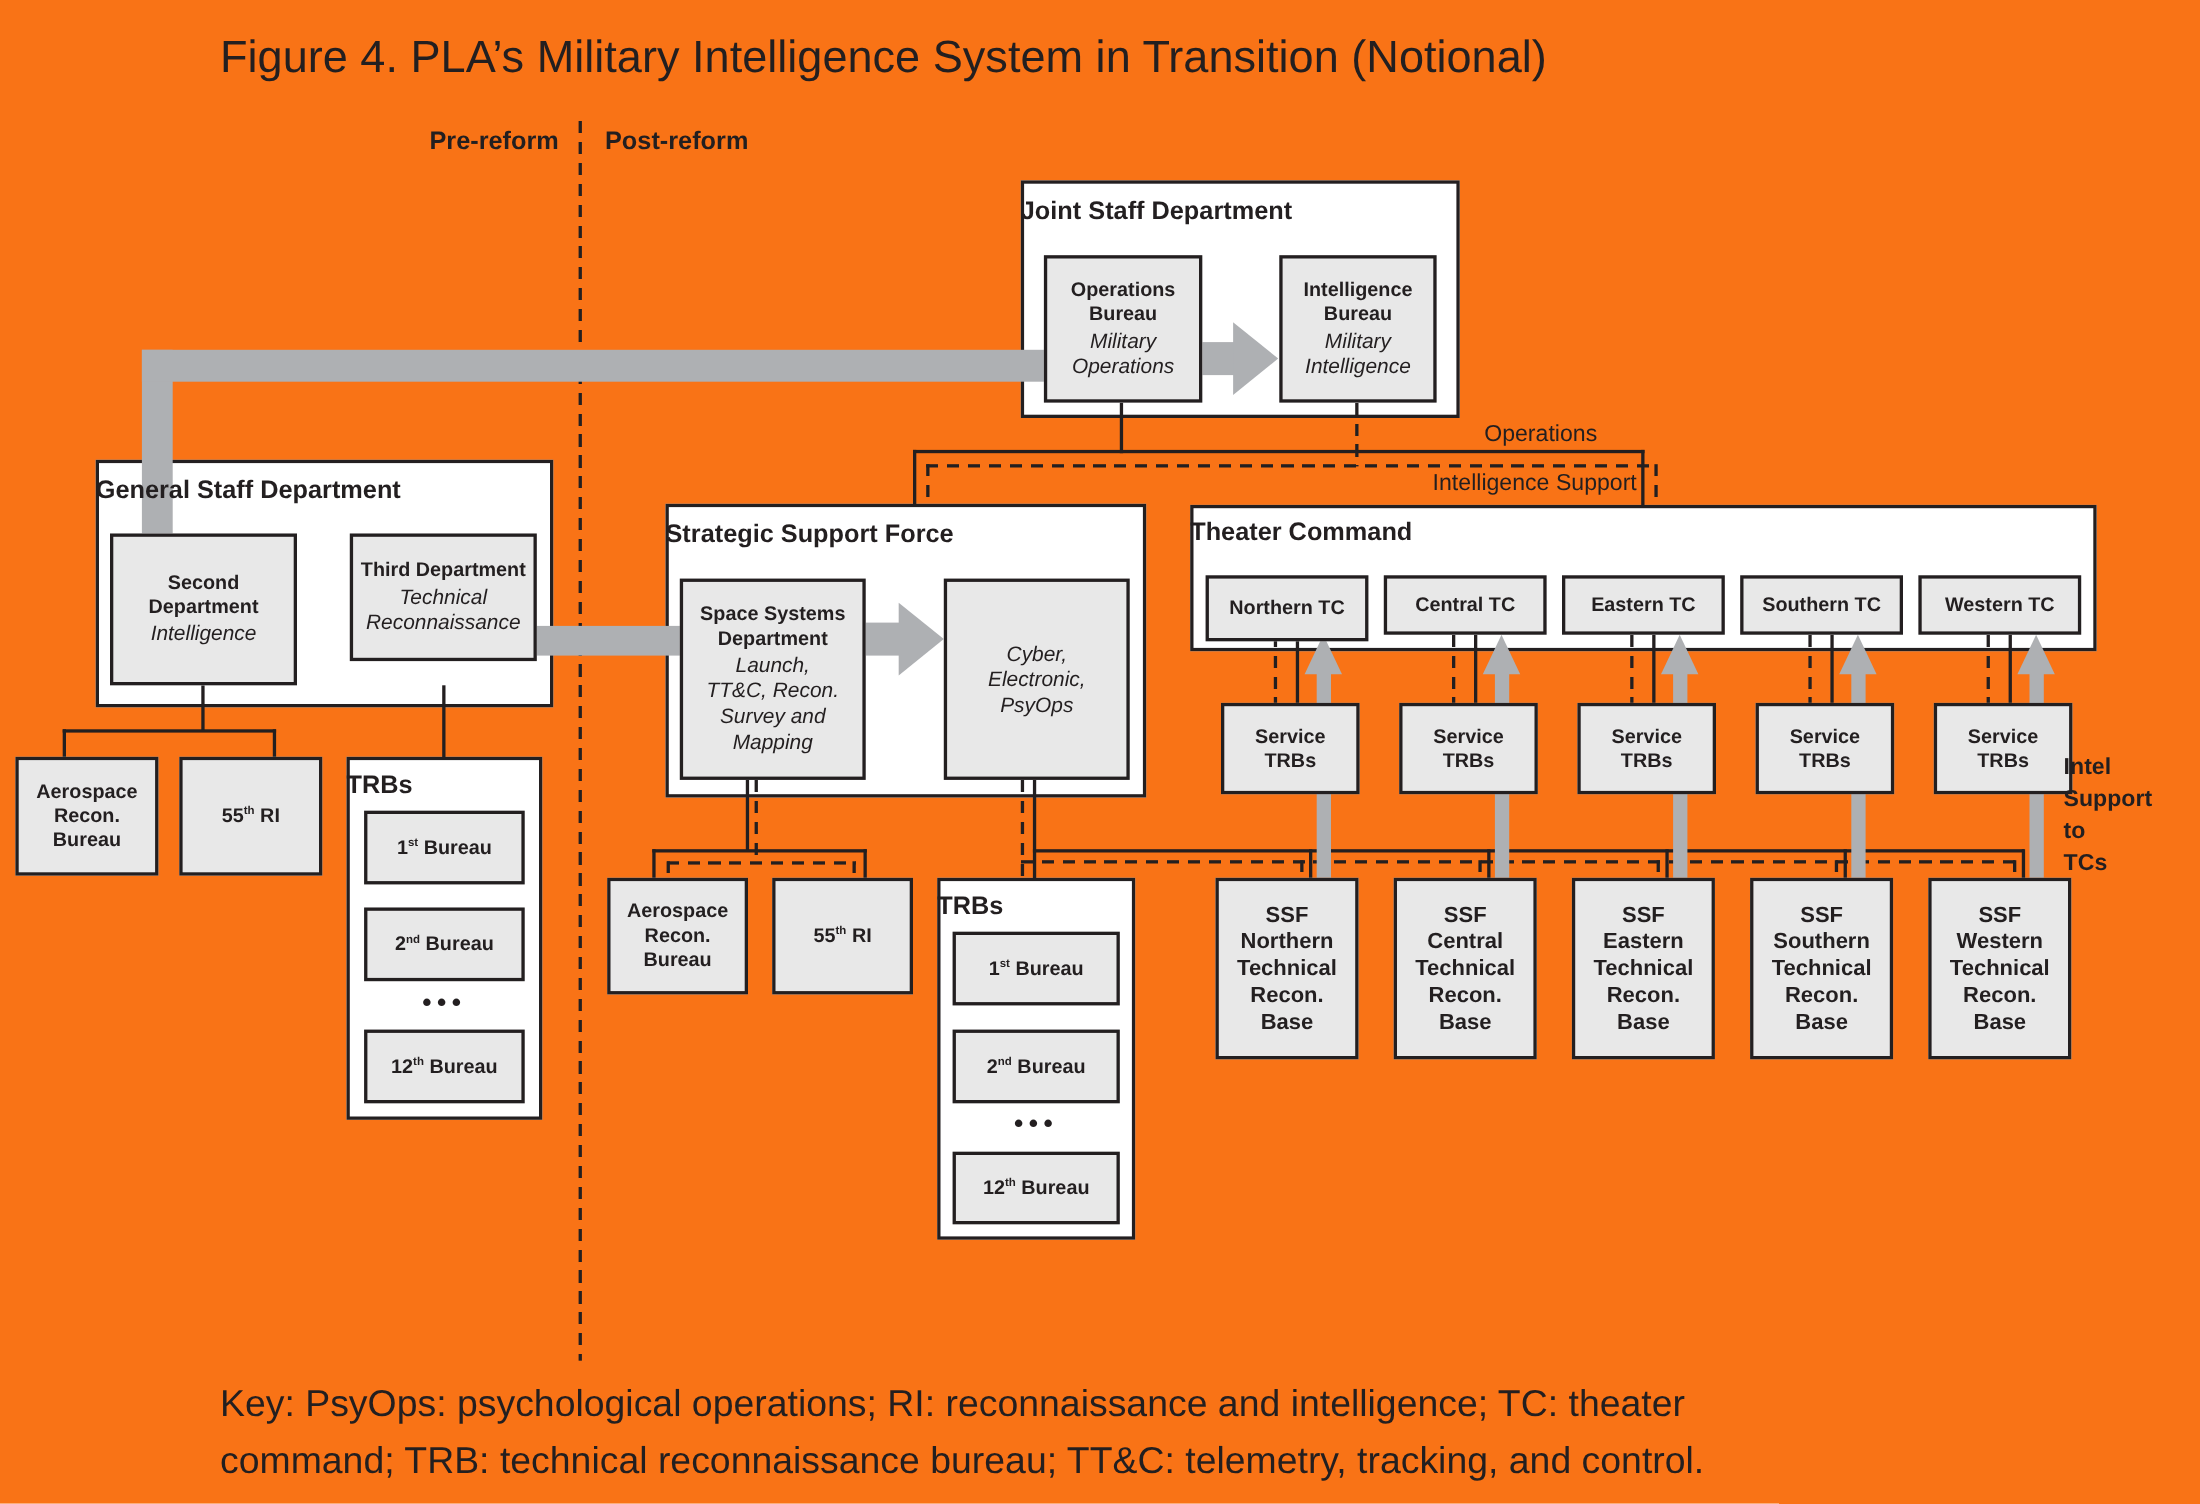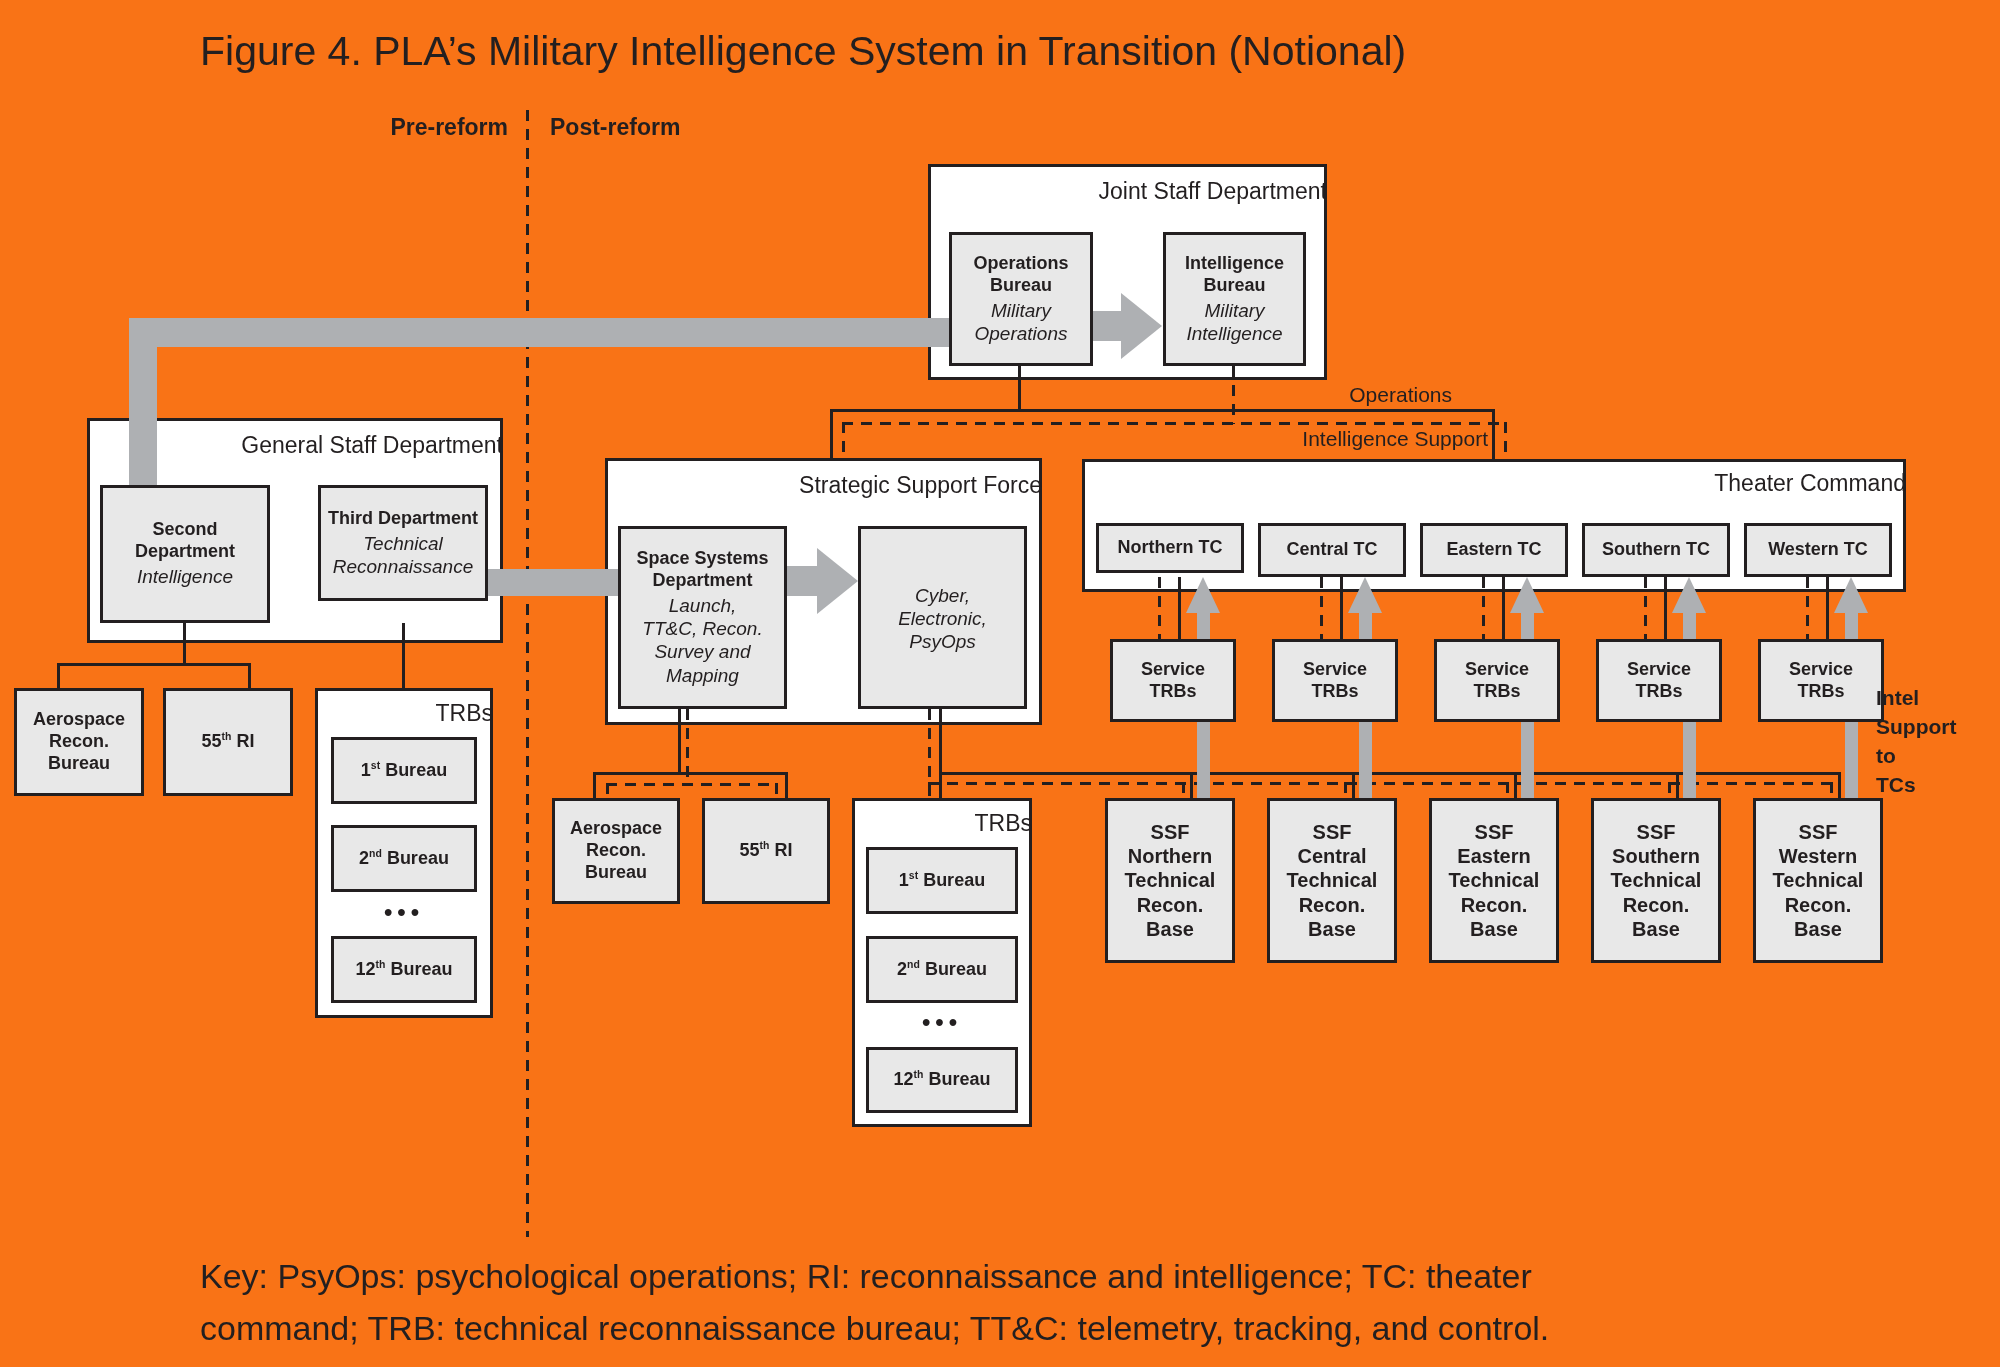--- a/index.html
+++ b/index.html
@@ -1,21 +1,21 @@
 <!DOCTYPE html>
 <html><head>
 <meta charset="utf-8">
 <style>
   html,body{margin:0;padding:0;background:#ffffff;}
   #canvas{position:relative;width:2000px;height:1367px;background:#f97316;
           font-family:"Liberation Sans","DejaVu Sans",sans-serif;color:#231f20;overflow:hidden;}
   .abs{position:absolute;}
   
   .container{position:absolute;background:#ffffff;border:3px solid #231f20;z-index:1;box-sizing:border-box;}
-  .clabel{position:absolute;z-index:5;text-align:right;font-weight:normal;font-size:23px;}
+  .clabel{position:absolute;z-index:5;text-align:left;font-weight:bold;font-size:23px;}
   
   .box{position:absolute;background:#e8e8e8;border:3px solid #231f20;z-index:4;box-sizing:border-box;
        display:flex;flex-direction:column;align-items:center;justify-content:center;text-align:center;}
   .bt{font-weight:bold;font-size:18px;line-height:1.22;}
   .bi{font-style:italic;font-size:19px;line-height:1.22;margin-top:2px;}
   
   .vl,.hl{position:absolute;background:#231f20;z-index:2;}
   .vl{width:3px;} .hl{height:3px;}
   .vd{position:absolute;width:3px;z-index:2;
       background:repeating-linear-gradient(to bottom,#231f20 0 11px,transparent 11px 19px);}
@@ -184,21 +184,21 @@
     <div class="bt"><span>1</span><span class="sup">st</span><span> Bureau</span></div>
   </div>
   <div class="box" style="left:866px;top:936px;width:152px;height:67px;">
     <div class="bt"><span>2</span><span class="sup">nd</span><span> Bureau</span></div>
   </div>
   <div class="dots" style="left:866px;top:1008px;width:152px;">•••</div>
   <div class="box" style="left:866px;top:1047px;width:152px;height:66px;">
     <div class="bt"><span>12</span><span class="sup">th</span><span> Bureau</span></div>
   </div>
 
-  <div class="box" style="left:1096px;top:523px;width:148px;height:50px;">
+  <div class="box" style="left:1096px;top:523px;width:148px;height:60px;">
       <div class="bt">Northern TC</div>
     </div>
   <div class="box" style="left:1258px;top:523px;width:148px;height:54px;">
       <div class="bt">Central TC</div>
     </div>
   <div class="box" style="left:1420px;top:523px;width:148px;height:54px;">
       <div class="bt">Eastern TC</div>
     </div>
   <div class="box" style="left:1582px;top:523px;width:148px;height:54px;">
       <div class="bt">Southern TC</div>

